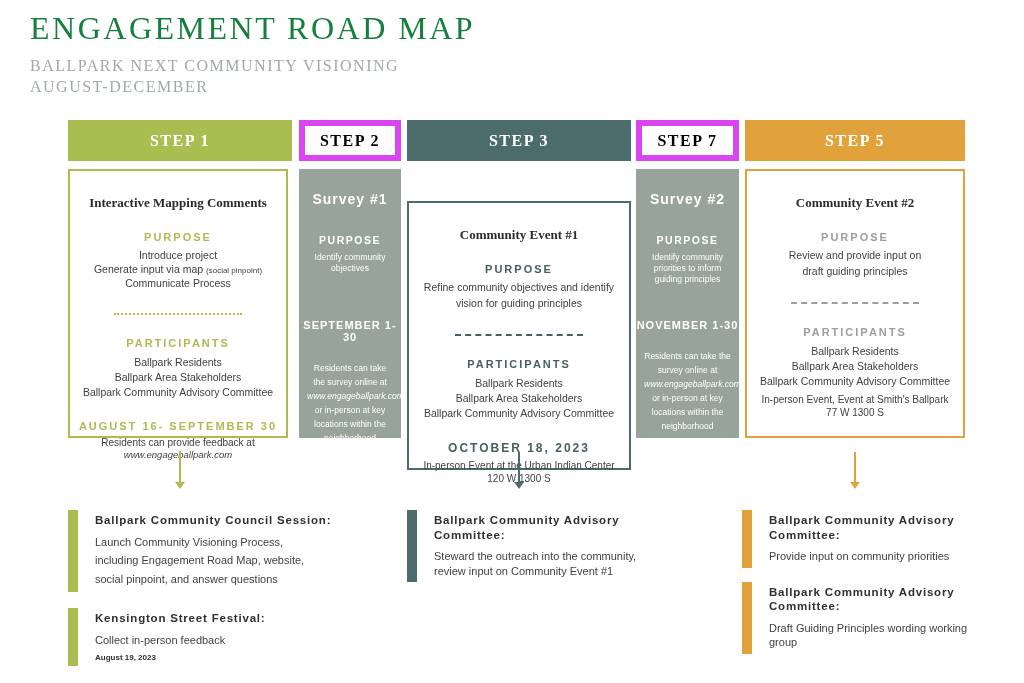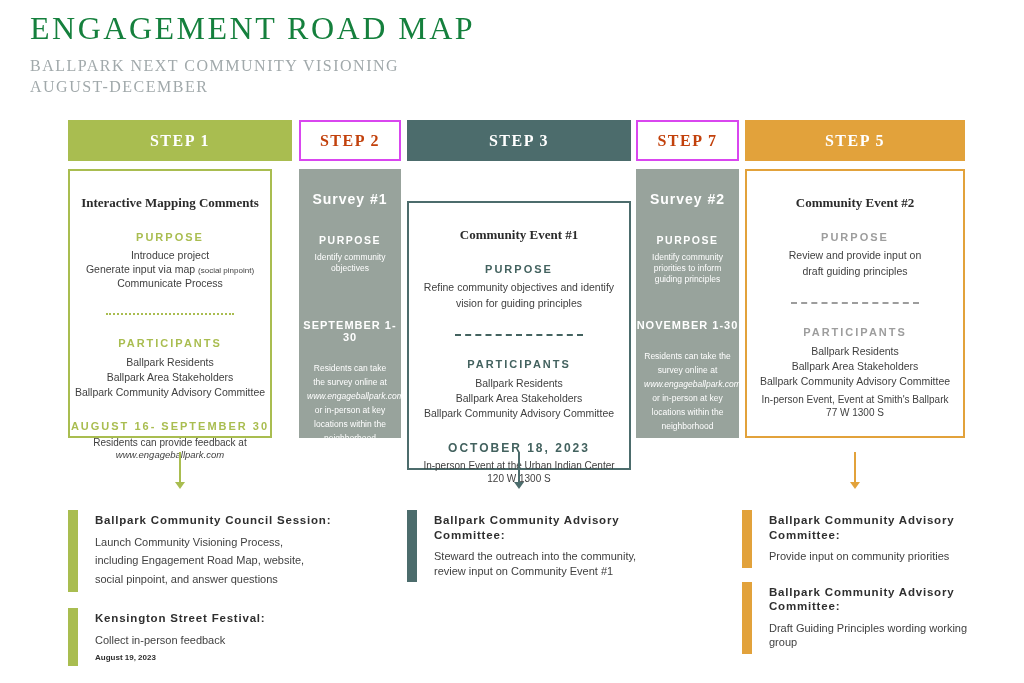--- a/index.html
+++ b/index.html
@@ -21,21 +21,21 @@
   
   .step-head {
     position:absolute; top:120px; height:41px;
     display:flex; align-items:center; justify-content:center;
     font-family:"Liberation Serif","DejaVu Serif",serif; font-weight:bold;
     font-size:16px; letter-spacing:1.5px;
   }
   .head-fill-green  { background:#a9bd50; color:#ffffff; }
   .head-fill-teal   { background:#4c6c6c; color:#ffffff; }
   .head-fill-orange { background:#e2a23b; color:#ffffff; }
-  .head-outline     { background:#ffffff; border:2px solid #d946ef; color:#c2410c; }
+  .head-outline     { background:#ffffff; border:6px solid #d946ef; color:#000000; }
 
   .card {
     position:absolute; top:169px; height:269px; background:#ffffff;
     text-align:center; color:#3f3f3f;
   }
   .card-border-green  { border:2px solid #a9bd50; }
   .card-border-teal   { border:2px solid #4c6c6c; }
   .card-border-orange { border:2px solid #e2a23b; }
   .card-fill-gray     { background:#98a39c; color:#ffffff; }
 
@@ -114,21 +114,21 @@
   <div class="step-head head-fill-teal" style="left:407px;width:224px;">
       <span>STEP 3</span>
     </div>
   <div class="step-head head-outline" style="left:636px;width:103px;">
       <span>STEP 7</span>
     </div>
   <div class="step-head head-fill-orange" style="left:745px;width:220px;">
       <span>STEP 5</span>
     </div>
 
-  <div class="card card-border-green" style="left:68px;width:204px;">
+  <div class="card card-border-green" style="left:68px;width:220px;">
     <div class="card-title">Interactive Mapping Comments</div>
     <div class="sec-label lbl-green mt20">PURPOSE</div>
     <div class="body-line mt6">Introduce project</div>
     <div class="body-line"><span>Generate input via map</span> <span class="tiny">(social pinpoint)</span></div>
     <div class="body-line">Communicate Process</div>
     <div class="divider"></div>
     <div class="sec-label lbl-green mt22">PARTICIPANTS</div>
     <div class="part-line mt6">Ballpark Residents</div>
     <div class="part-line">Ballpark Area Stakeholders</div>
     <div class="part-line">Ballpark Community Advisory Committee</div>

